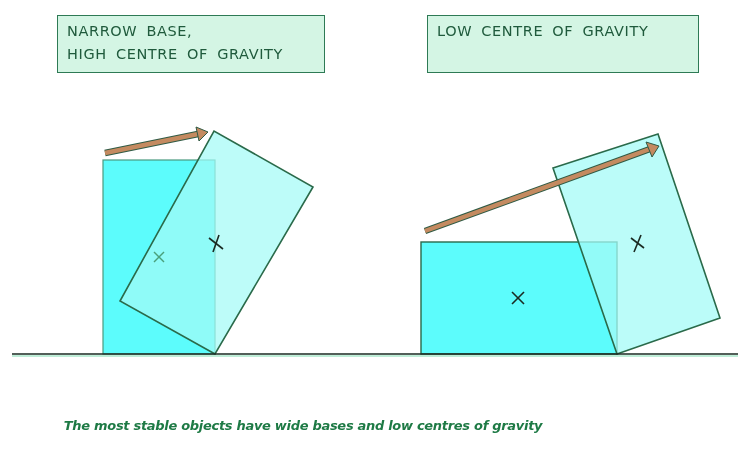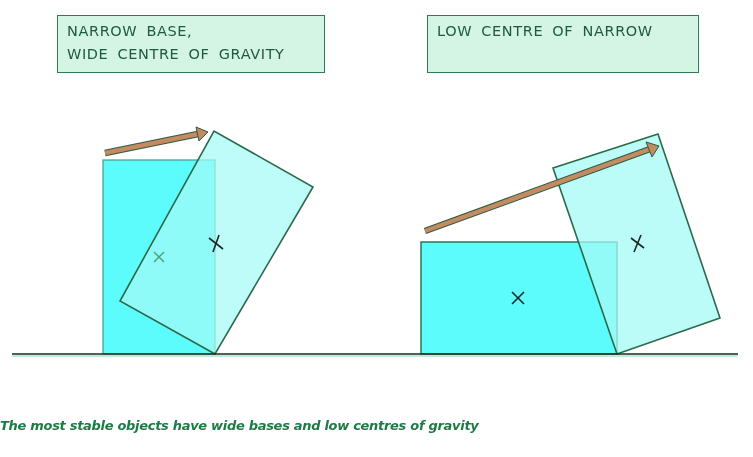--- a/index.html
+++ b/index.html
@@ -16,38 +16,39 @@
     padding: 4px 8px 12px 9px;
     box-sizing: border-box;
     word-spacing: 4px;
   }
   .label-box span { display: block; white-space: nowrap; }
   #box-left { left: 57px; top: 15px; width: 268px; height: 58px; }
   #box-right { left: 427px; top: 15px; width: 272px; height: 58px; }
   svg#diagram { position: absolute; left: 0; top: 0; }
   .caption {
     position: absolute; left: 0; width: 606px; top: 418px;
+    text-align: center;
     color: #1e7a45;
     font-family: "DejaVu Sans", sans-serif;
     font-style: italic;
     font-weight: bold;
     font-size: 13px;
     letter-spacing: -0.3px;
   }
 </style>
 </head>
 <body>
 
 <div class="label-box" id="box-left">
   <span>NARROW BASE,</span>
-  <span>WIDE CENTRE OF GRAVITY</span>
+  <span>HIGH CENTRE OF GRAVITY</span>
 </div>
 
 <div class="label-box" id="box-right">
-  <span>LOW CENTRE OF NARROW</span>
+  <span>LOW CENTRE OF GRAVITY</span>
 </div>
 
 <svg id="diagram" width="753" height="457" viewBox="0 0 753 457">
 
   <g>
     <rect x="103" y="160" width="112" height="194" fill="#5cfcfc" stroke="#4a9a80" stroke-width="1.2"></rect>
     <polygon points="215,354 120,301 214,131 313,187" fill="#a4fbf7" fill-opacity="0.72" stroke="#2a6a4a" stroke-width="1.6"></polygon>
     <g stroke="#4aa07a" stroke-width="1.4">
       <line x1="154" y1="252" x2="164" y2="262"></line>
       <line x1="164" y1="252" x2="154" y2="262"></line>

